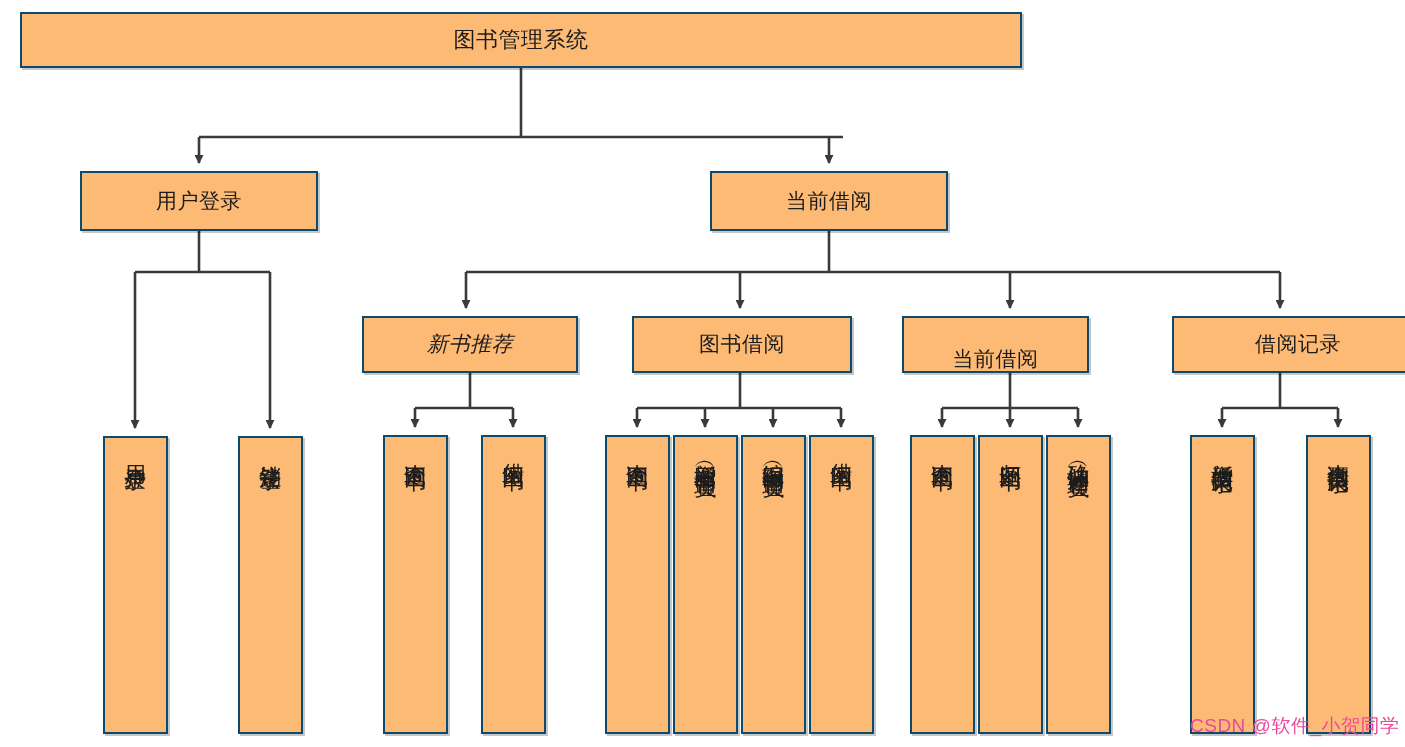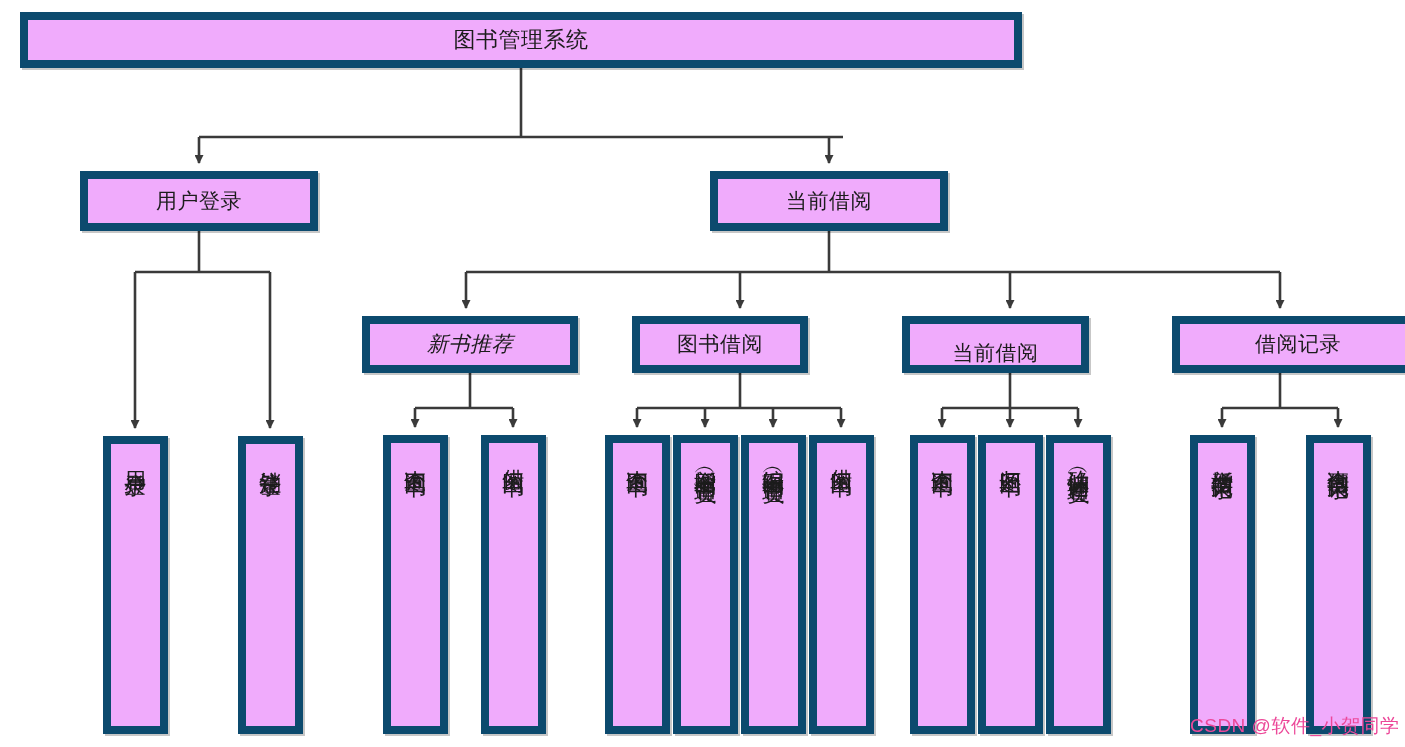--- a/index.html
+++ b/index.html
@@ -16,22 +16,22 @@
   }
   #wires{
     position:absolute;
     left:0;top:0;
     width:1405px;height:747px;
     pointer-events:none;
   }
   .node{
     position:absolute;
     box-sizing:border-box;
-    background:#f0abfc;
-    border:8px solid #0c4a6e;
+    background:#fdba74;
+    border:2px solid #0c4a6e;
     box-shadow:2px 2px 0 rgba(0,0,0,0.22);
     display:flex;
     align-items:center;
     justify-content:center;
     z-index:2;
   }
   .node .lbl{
     font-size:21px;
     line-height:1.15;
     letter-spacing:0.5px;
@@ -127,21 +127,21 @@
   <div class="node" style="left:80px;top:171px;width:238px;height:60px;">
     <span class="lbl">用户登录</span>
   </div>
   <div class="node" style="left:710px;top:171px;width:238px;height:60px;">
     <span class="lbl">当前借阅</span>
   </div>
 
   <div class="node" style="left:362px;top:316px;width:216px;height:57px;font-style:italic;">
     <span class="lbl">新书推荐</span>
   </div>
-  <div class="node" style="left:632px;top:316px;width:176px;height:57px;">
+  <div class="node" style="left:632px;top:316px;width:220px;height:57px;">
     <span class="lbl">图书借阅</span>
   </div>
   <div class="node" style="left:902px;top:316px;width:187px;height:57px;align-items:flex-end;">
     <span class="lbl">当前借阅</span>
   </div>
   <div class="node" style="left:1172px;top:316px;width:252px;height:57px;">
     <span class="lbl">借阅记录</span>
   </div>
 
   <div class="node leaf" style="left:103px;top:436px;width:65px;height:298px;">

